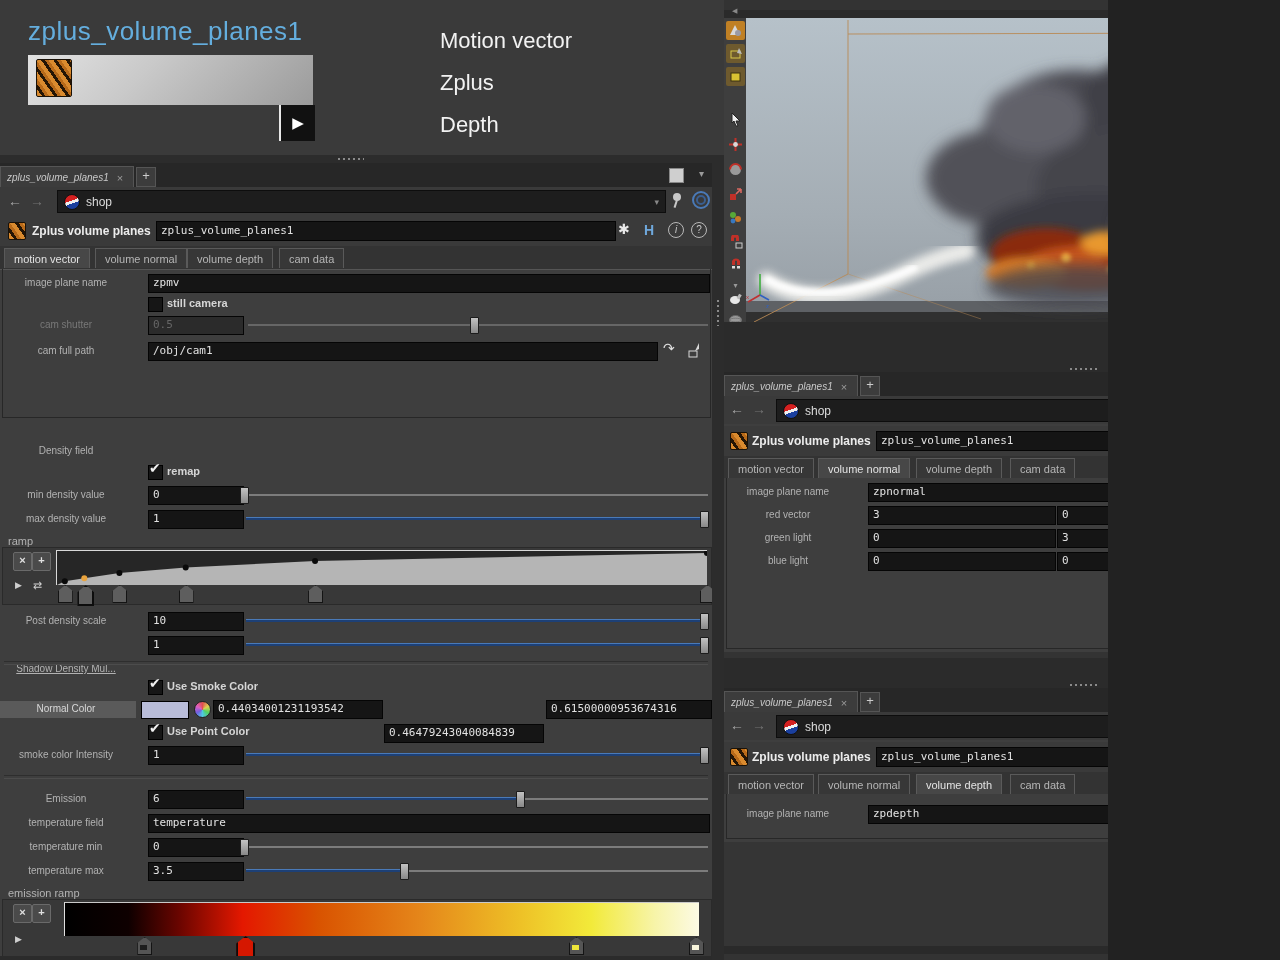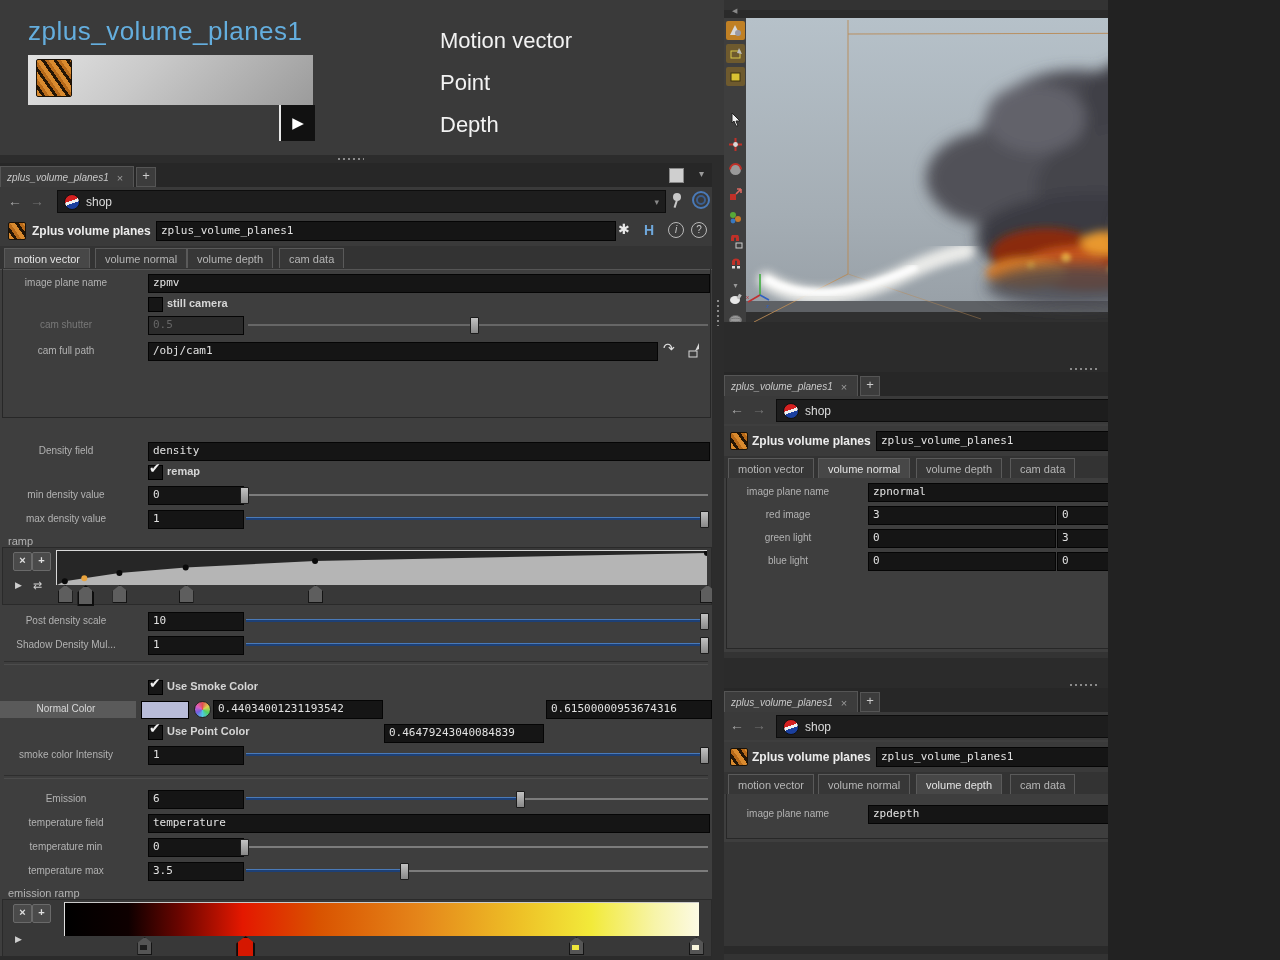--- a/index.html
+++ b/index.html
@@ -69,21 +69,21 @@
 
   <div class="abs" style="left:0;top:0;width:724px;height:155px;background:#3a3a3a;">
     <div class="abs hdr-title" style="left:28px;top:16px;">zplus_volume_planes1</div>
     <div class="abs preview" style="left:28px;top:55px;width:285px;height:50px;">
       <div class="abs tigercube" style="left:8px;top:4px;width:34px;height:36px;"></div>
     </div>
     <div class="abs playbox" style="left:279px;top:105px;width:34px;height:36px;">
       <span>▶</span>
     </div>
     <div class="abs outlabel" style="left:440px;top:28px;">Motion vector</div>
-    <div class="abs outlabel" style="left:440px;top:70px;">Point</div>
+    <div class="abs outlabel" style="left:440px;top:70px;">Zplus</div>
     <div class="abs outlabel" style="left:440px;top:112px;">Depth</div>
   </div>
 
   <div class="abs" style="left:0;top:155px;width:712px;height:805px;background:#3e3e3e;">
 
     <div class="abs" style="left:0;top:0;width:712px;height:8px;background:#2c2c2c;">
       <div class="abs dotsH" style="left:338px;top:3px;width:26px;"></div>
     </div>
 
     <div class="abs ptabbar" style="left:0;top:8px;width:712px;height:24px;">
@@ -145,21 +145,20 @@
 
     <div class="lbl" style="left:0;top:190px;width:132px;">cam full path</div>
     <div class="field" style="left:148px;top:187px;width:500px;height:17px;">/obj/cam1</div>
     <span class="abs" style="left:663px;top:185px;color:#e0e0e0;font-size:14px;">↷</span>
     <svg class="abs" style="left:686px;top:186px;" width="18" height="18">
       <rect x="3" y="10" width="8" height="6" fill="none" stroke="#d8d8d8"></rect>
         <path d="M13 2 L9 10 L13 8 Z" fill="#d8d8d8"></path>
     </svg>
 
     <div class="lbl" style="left:0;top:290px;width:132px;">Density field</div>
-    <div class="field" style="left:148px;top:287px;width:552px;height:17px;">density</div>
 
     <div class="cb" style="left:148px;top:310px;">
         <span class="chk">✔</span>
       </div>
     <div class="cbl" style="left:167px;top:310px;">remap</div>
 
     <div class="lbl" style="left:0;top:334px;width:132px;">min density value</div>
     <div class="field" style="left:148px;top:331px;width:86px;height:17px;">0</div>
     <div class="track" style="left:246px;top:339px;width:462px;"></div>
     <div class="handle" style="left:240px;top:332px;"></div>
@@ -196,21 +195,21 @@
         <div class="house" style="left: 122.7px; top: 0px;"></div>
         <div class="house" style="left: 252.05px; top: 0px;"></div>
         <div class="house" style="left: 644px; top: 0px;"></div>
       </div>
 
     <div class="lbl" style="left:0;top:460px;width:132px;">Post density scale</div>
     <div class="field" style="left:148px;top:457px;width:86px;height:17px;">10</div>
     <div class="bfill" style="left:246px;top:464px;width:456px;"></div>
     <div class="handle" style="left:700px;top:458px;"></div>
 
-    <div class="lbl" style="left:0;top:484px;width:132px;">Shadow Density Mul...</div>
+    <div class="lbl" style="left:0;top:508px;width:132px;text-decoration:underline;">Shadow Density Mul...</div>
     <div class="field" style="left:148px;top:481px;width:86px;height:17px;">1</div>
     <div class="bfill" style="left:246px;top:488px;width:456px;"></div>
     <div class="handle" style="left:700px;top:482px;"></div>
 
     <div class="groove" style="left:4px;top:506px;width:704px;"></div>
 
     <div class="cb" style="left:148px;top:525px;">
         <span class="chk">✔</span>
       </div>
     <div class="cbl" style="left:167px;top:525px;">Use Smoke Color</div>
@@ -562,21 +561,21 @@
     <div class="abs ftabrow" style="left:0;top:84px;width:556px;height:22px;">
       <div class="ftab" style="left:4px;">motion vector</div>
       <div class="ftab active" style="left:94px;">volume normal</div>
       <div class="ftab" style="left:192px;">volume depth</div>
       <div class="ftab" style="left:286px;">cam data</div>
     </div>
     <div class="abs params" style="left:0;top:106px;width:556px;height:174px;">
       <div class="section" style="left:2px;top:0;width:552px;height:170px;"></div>
       <div class="lbl" style="left:0;top:8px;width:128px;">image plane name</div>
       <div class="field" style="left:144px;top:5px;width:408px;height:17px;">zpnormal</div>
-      <div class="lbl" style="left:0;top:31px;width:128px;">red image</div>
+      <div class="lbl" style="left:0;top:31px;width:128px;">red vector</div>
       <div class="field" style="left:144px;top:28px;width:178px;height:17px;">3</div>
       <div class="field" style="left:333px;top:28px;width:178px;height:17px;">0</div>
       <div class="field" style="left:522px;top:28px;width:32px;height:17px;">0</div>
       <div class="lbl" style="left:0;top:54px;width:128px;">green light</div>
       <div class="field" style="left:144px;top:51px;width:178px;height:17px;">0</div>
       <div class="field" style="left:333px;top:51px;width:178px;height:17px;">3</div>
       <div class="field" style="left:522px;top:51px;width:32px;height:17px;">0</div>
       <div class="lbl" style="left:0;top:77px;width:128px;">blue light</div>
       <div class="field" style="left:144px;top:74px;width:178px;height:17px;">0</div>
       <div class="field" style="left:333px;top:74px;width:178px;height:17px;">0</div>

